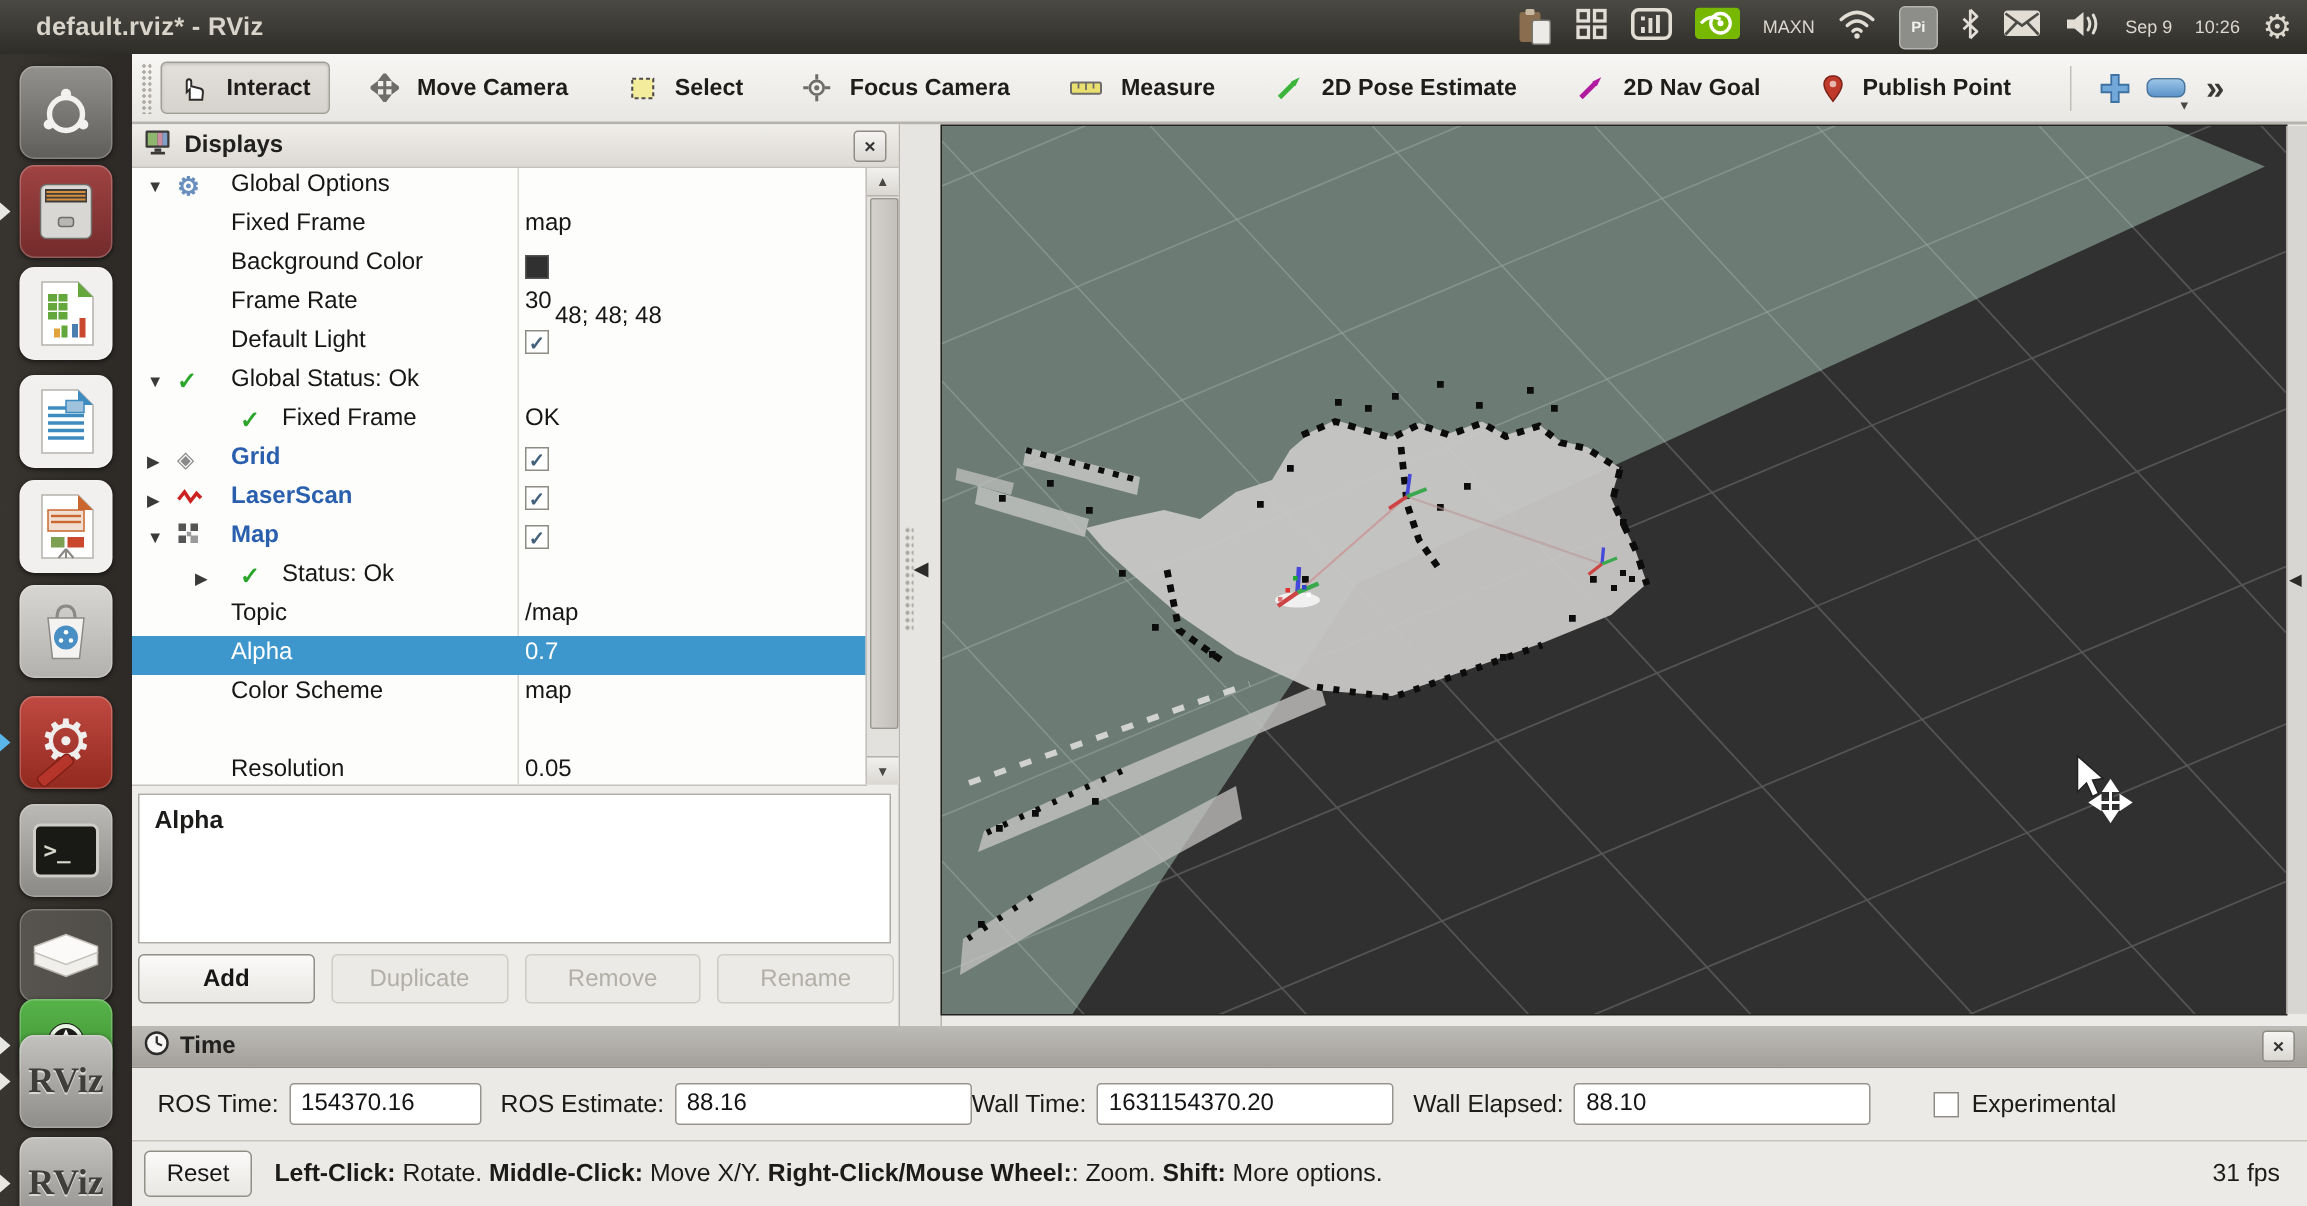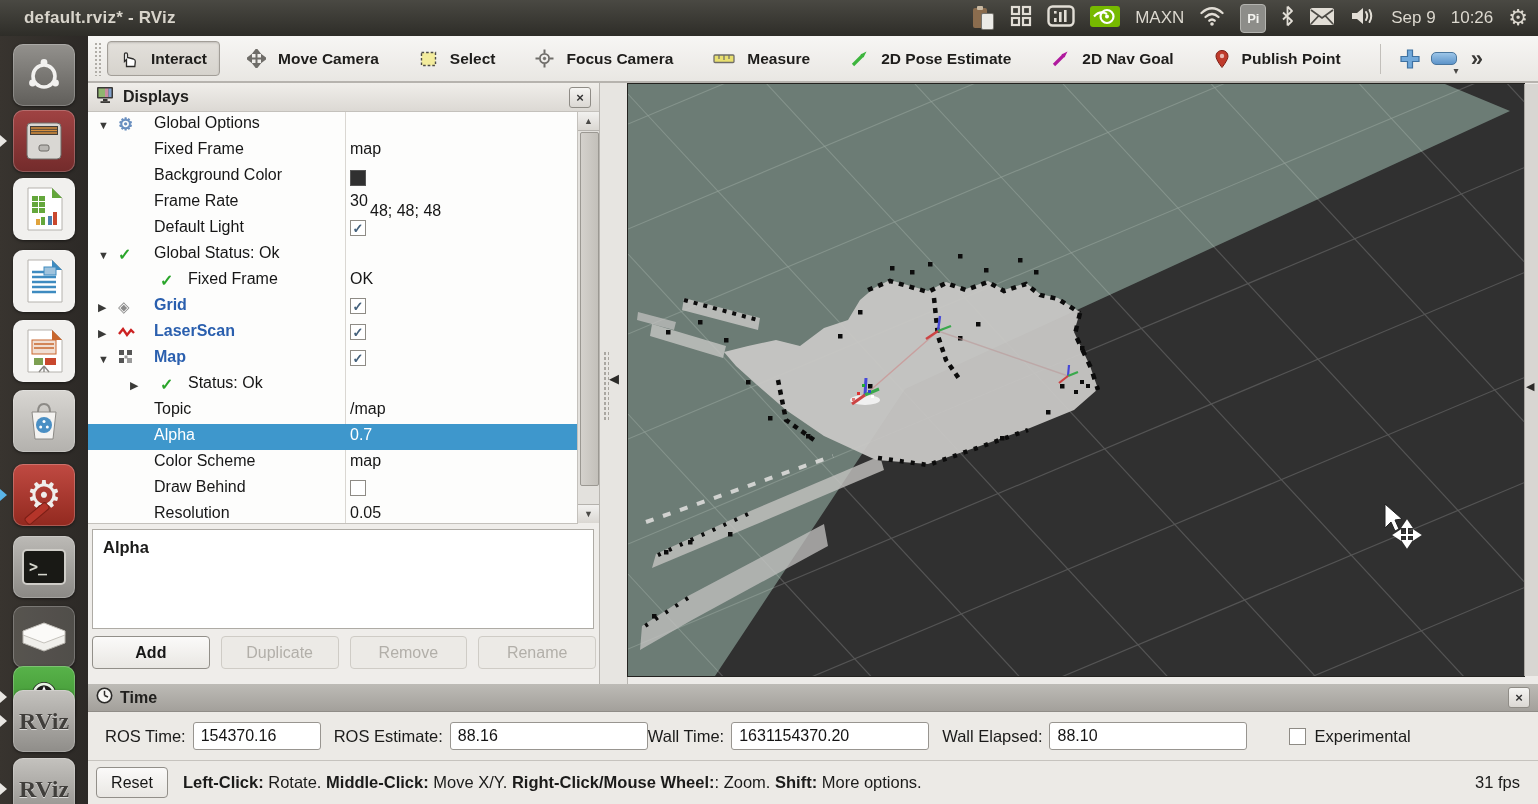--- a/index.html
+++ b/index.html
@@ -6,23 +6,23 @@
   #stage{position:relative;width:1538px;height:804px;overflow:hidden;
          font-family:"Liberation Sans",sans-serif;background:#edebe8;
          -webkit-font-smoothing:antialiased;}
   .abs{position:absolute;}
   
   .titlebar{left:0;top:0;width:1538px;height:36px;
     background:linear-gradient(#4a4943,#2e2d28);color:#d8d4cb;
     display:flex;align-items:center;box-sizing:border-box;padding:0 10px 0 24px;text-align:right;}
   .tb-title{font-weight:bold;font-size:17px;letter-spacing:.2px;}
   .tray{margin-left:auto;display:flex;align-items:center;gap:15px;}
-  .tray .txt{font-size:17px;color:#dcd8cf;}
+  .tray .txt{font-size:12px;color:#dcd8cf;}
   .pi-badge{width:24px;height:27px;background:#8d8d89;border:1px solid #b3b3af;border-radius:4px;
-    color:#f2f2ee;font-size:13px;font-weight:bold;display:flex;align-items:center;justify-content:center;}
+    color:#f2f2ee;font-size:10px;font-weight:bold;display:flex;align-items:center;justify-content:center;}
   .gearchar{font-size:22px;color:#dcd8cf;line-height:1;}
   
   .dock{left:0;top:36px;width:88px;height:768px;background:linear-gradient(90deg,#38342f,#2c2926);}
   .dock-item{position:absolute;left:13px;width:62px;height:62px;}
   .tile{width:62px;height:62px;border-radius:10px;box-sizing:border-box;
     box-shadow:inset 0 0 0 1px rgba(255,255,255,.22), 0 1px 3px rgba(0,0,0,.5);
     display:flex;align-items:center;justify-content:center;overflow:hidden;}
   .run-arrow{position:absolute;left:-13px;top:25px;width:0;height:0;
     border-top:6px solid transparent;border-bottom:6px solid transparent;border-left:7px solid #e8e6e2;}
   .rviz-label{font-family:"Liberation Serif",serif;font-weight:bold;font-size:24px;color:#403e3b;
@@ -511,24 +511,20 @@
           <span class="tr-label" style="left: 66px;">Topic</span>
           <span class="tr-value">/map</span>
         </div>
         <div class="tree-row selected" style="top: 312px;">
           <span class="tr-label" style="left: 66px;">Alpha</span>
           <span class="tr-value">0.7</span>
         </div>
         <div class="tree-row" style="top: 338px;">
           <span class="tr-label" style="left: 66px;">Color Scheme</span>
           <span class="tr-value">map</span>
-        </div>
-        <div class="tree-row" style="top: 364px;">
-          <span class="tr-label" style="left: 66px;">Draw Behind</span>
-          <span class="tr-check"></span>
         </div>
         <div class="tree-row" style="top: 390px;">
           <span class="tr-label" style="left: 66px;">Resolution</span>
           <span class="tr-value">0.05</span>
         </div>
       </div>
     <div class="vscroll">
       <div class="vs-btn" style="top:0;">▲</div>
       <div class="vs-thumb"></div>
       <div class="vs-btn" style="bottom:0;border-top:1px solid #b5b2ad;border-bottom:none;">▼</div>

